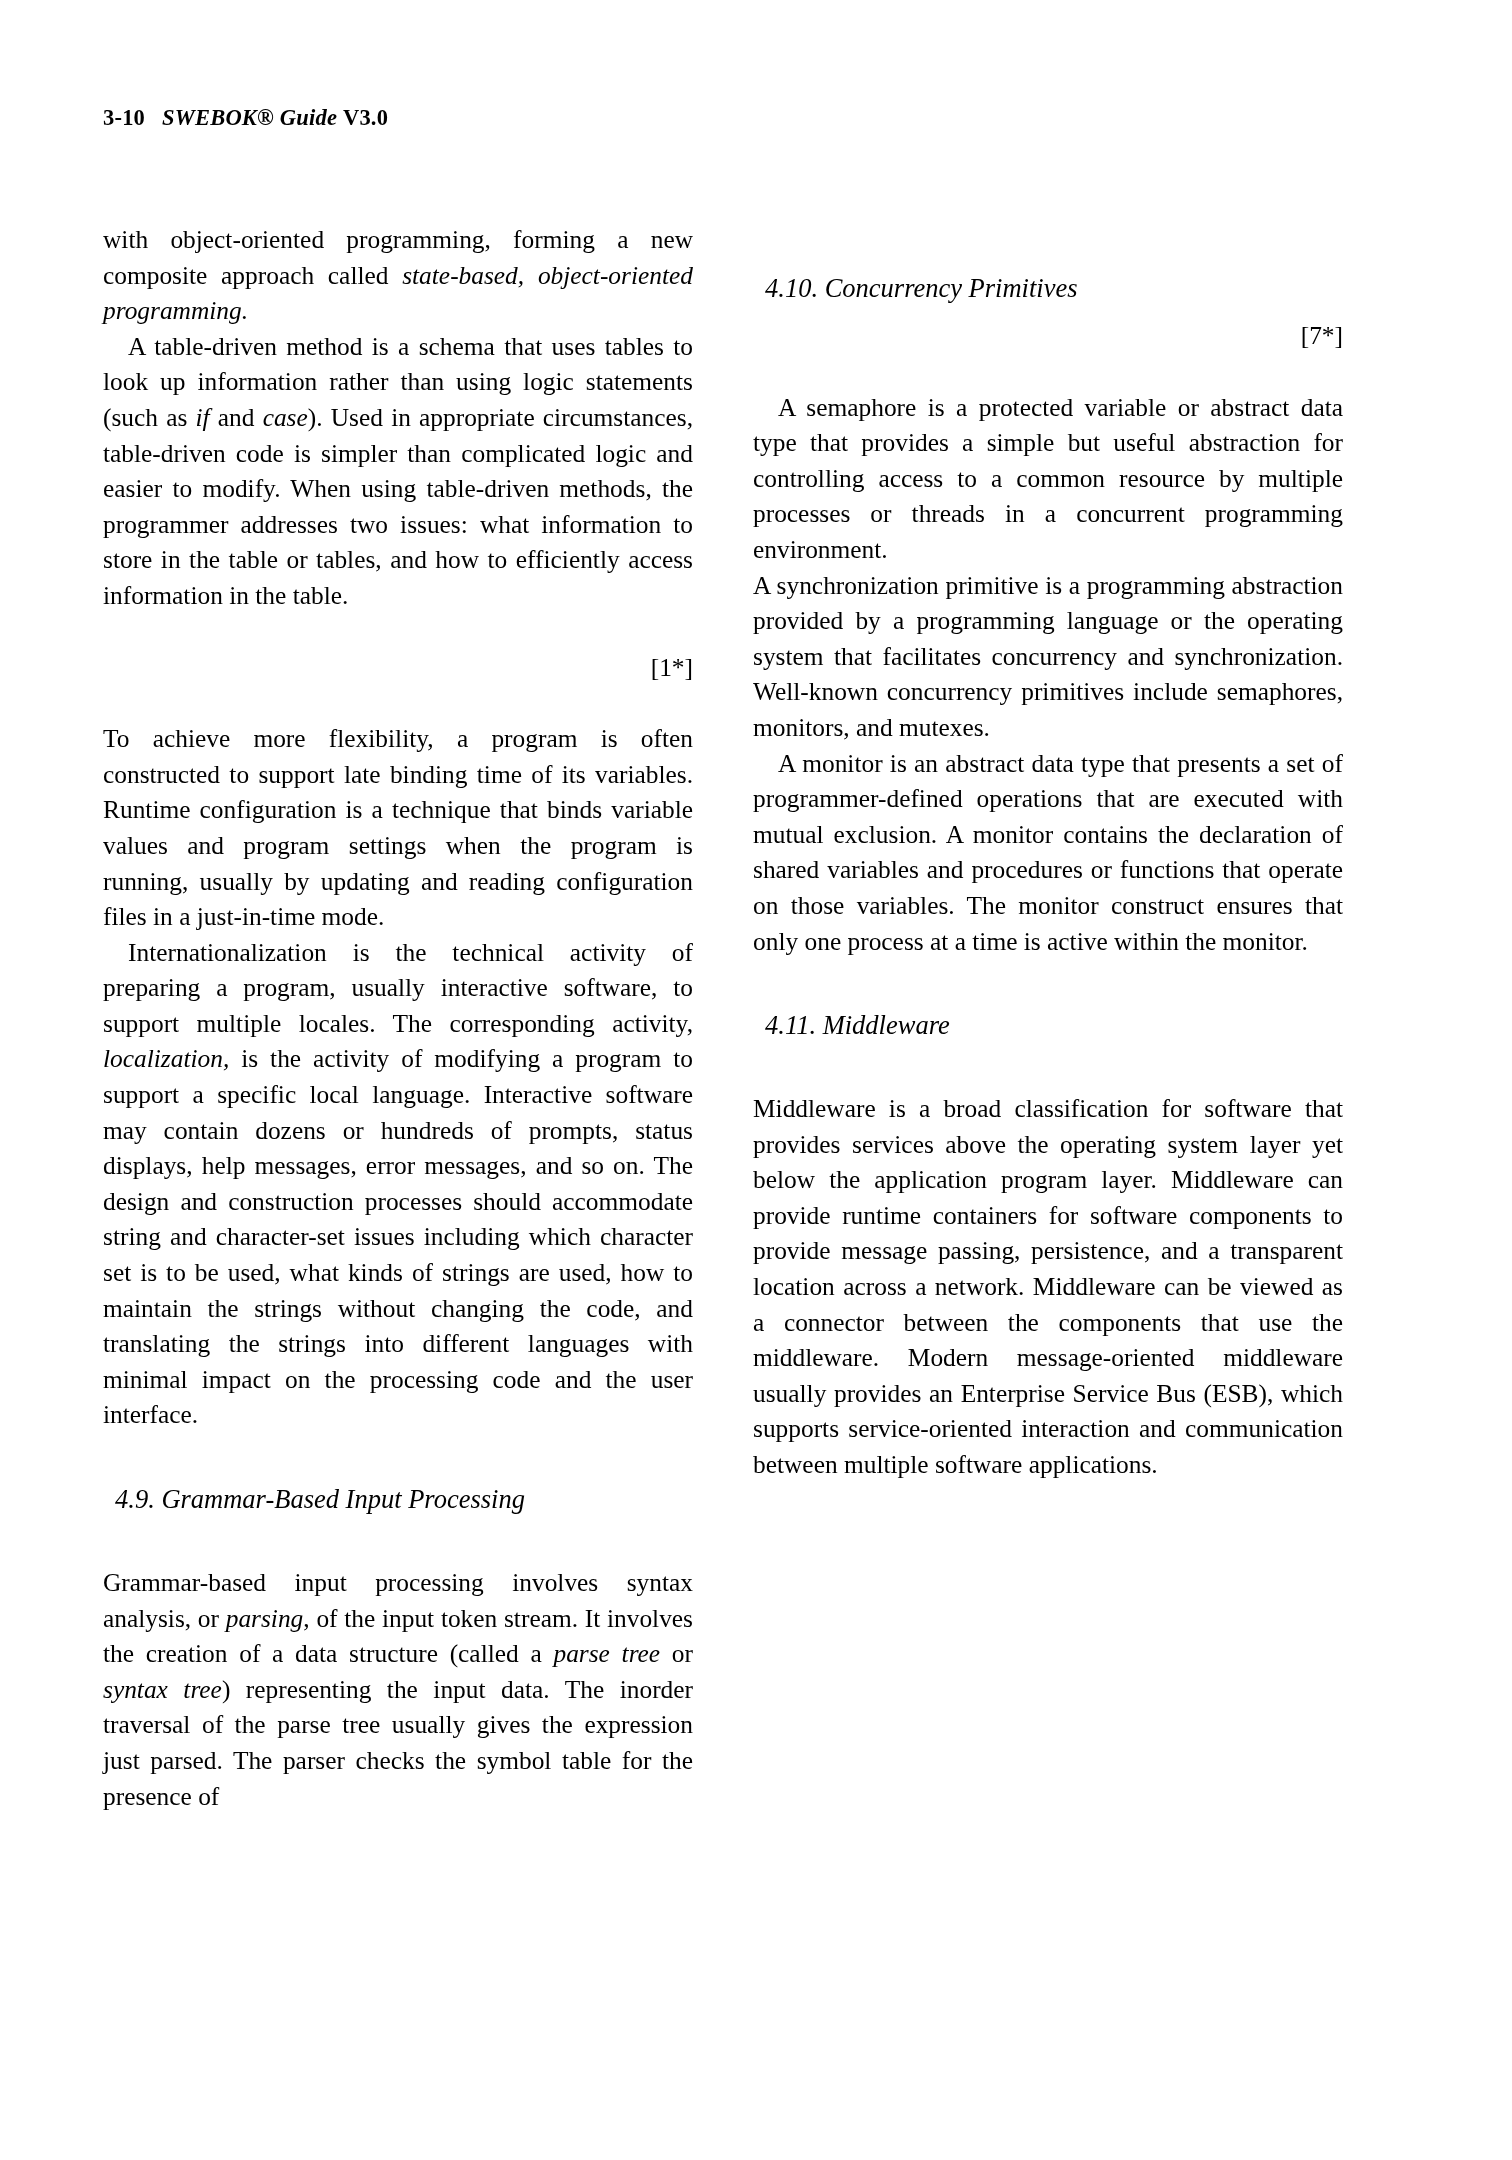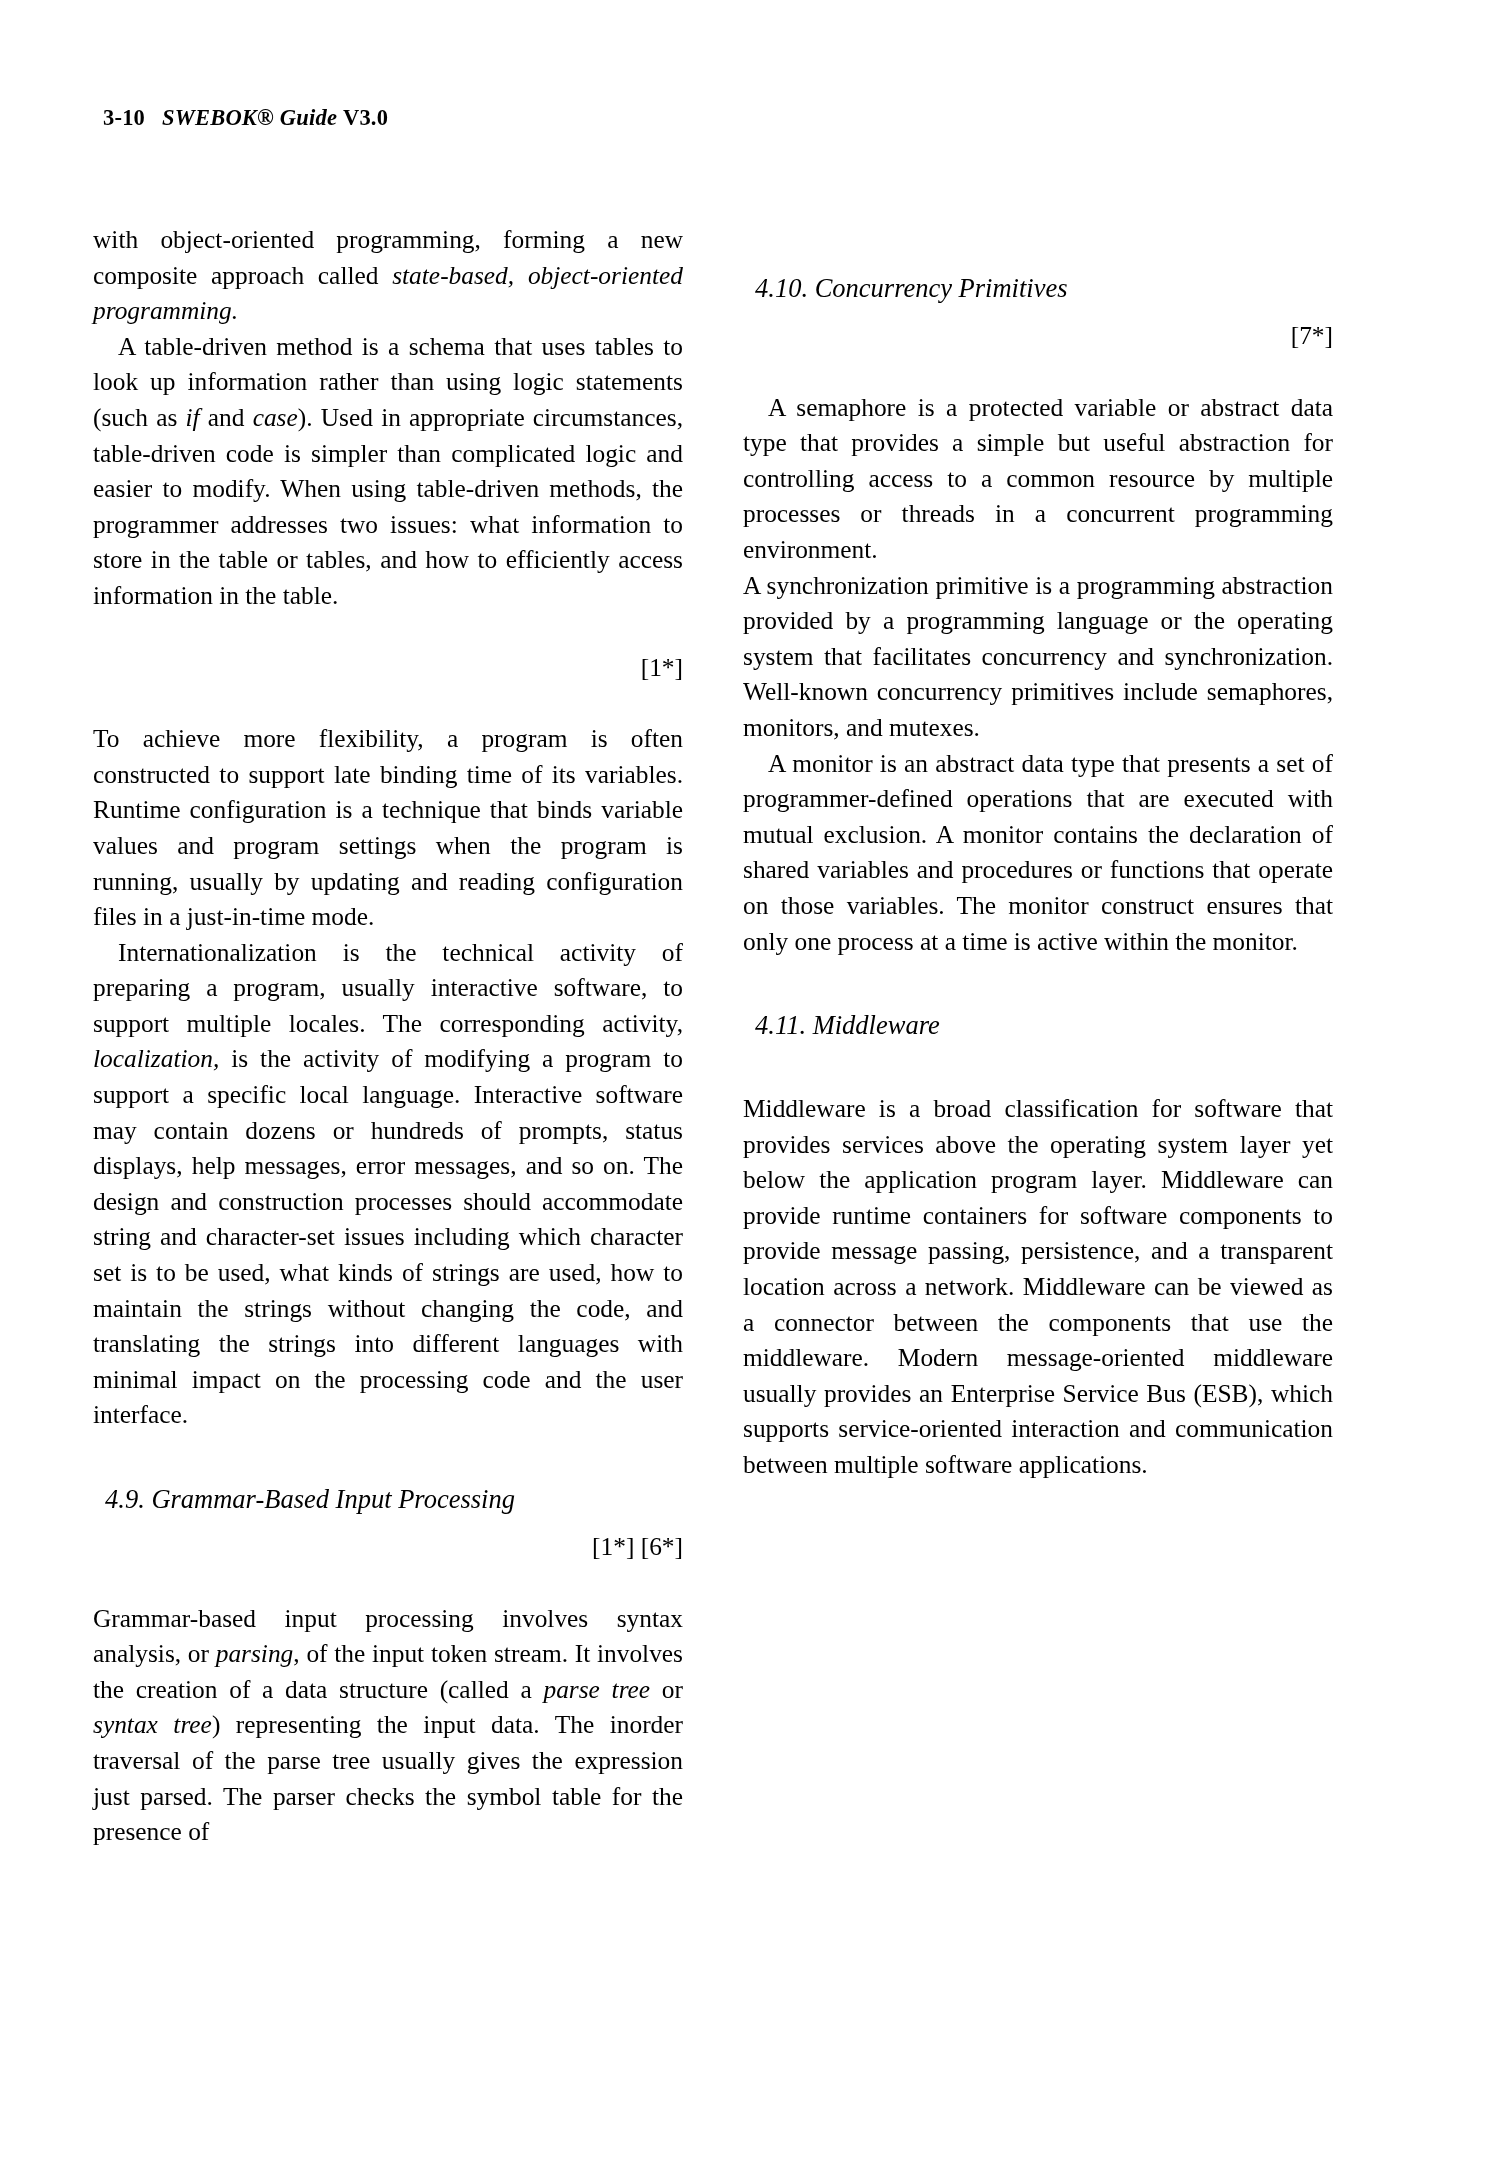--- a/index.html
+++ b/index.html
@@ -47,21 +47,21 @@
     font-style: italic;
   }
   .running-head .ver {
     font-weight: bold;
     font-style: normal;
   }
 
   
   .columns {
     position: absolute;
-    left: 93px;
+    left: 103px;
     top: 222px;
     width: 1307px;
     display: flex;
     gap: 60px;
   }
   .column {
     width: 590px;
     flex: 0 0 590px;
   }
 
@@ -120,21 +120,20 @@
     <div class="column" id="col-left">
         <p class="body cont"><span>with object-oriented programming, forming a new composite approach called </span><span class="it">state-based, object-oriented programming.</span></p>
         <p class="body indent"><span>A table-driven method is a schema that uses tables to look up information rather than using logic statements (such as </span><span class="it">if</span><span> and </span><span class="it">case</span><span>). Used in appropriate circumstances, table-driven code is simpler than complicated logic and easier to modify. When using table-driven methods, the programmer addresses two issues: what information to store in the table or tables, and how to efficiently access information in the table.</span></p>
         <div class="sp-before-heading"></div>
         <div class="ref-marker">[1*]</div>
         <div class="sp-after-refs"></div>
         <p class="body"><span>To achieve more flexibility, a program is often constructed to support late binding time of its variables. Runtime configuration is a technique that binds variable values and program settings when the program is running, usually by updating and reading configuration files in a just-in-time mode.</span></p>
         <p class="body indent"><span>Internationalization is the technical activity of preparing a program, usually interactive software, to support multiple locales. The corresponding activity, </span><span class="it">localization,</span><span> is the activity of modifying a program to support a specific local language. Interactive software may contain dozens or hundreds of prompts, status displays, help messages, error messages, and so on. The design and construction processes should accommodate string and character-set issues including which character set is to be used, what kinds of strings are used, how to maintain the strings without changing the code, and translating the strings into different languages with minimal impact on the processing code and the user interface.</span></p>
         <div class="sp-before-heading"></div>
         <h2 class="section-heading">4.9. Grammar-Based Input Processing</h2>
-        <div class="ref-marker">[1*] [6*]</div>
         <div class="sp-after-refs"></div>
         <p class="body"><span>Grammar-based input processing involves syntax analysis, or </span><span class="it">parsing</span><span>, of the input token stream. It involves the creation of a data structure (called a </span><span class="it">parse tree</span><span> or </span><span class="it">syntax tree</span><span>) representing the input data. The inorder traversal of the parse tree usually gives the expression just parsed. The parser checks the symbol table for the presence of</span></p>
       </div>
     <div class="column" id="col-right">
         <div class="sp-before-heading"></div>
         <h2 class="section-heading">4.10. Concurrency Primitives</h2>
         <div class="ref-marker">[7*]</div>
         <div class="sp-after-refs"></div>
         <p class="body indent"><span>A semaphore is a protected variable or abstract data type that provides a simple but useful abstraction for controlling access to a common resource by multiple processes or threads in a concurrent programming environment.</span></p>
         <p class="body"><span>A synchronization primitive is a programming abstraction provided by a programming language or the operating system that facilitates concurrency and synchronization. Well-known concurrency primitives include semaphores, monitors, and mutexes.</span></p>

